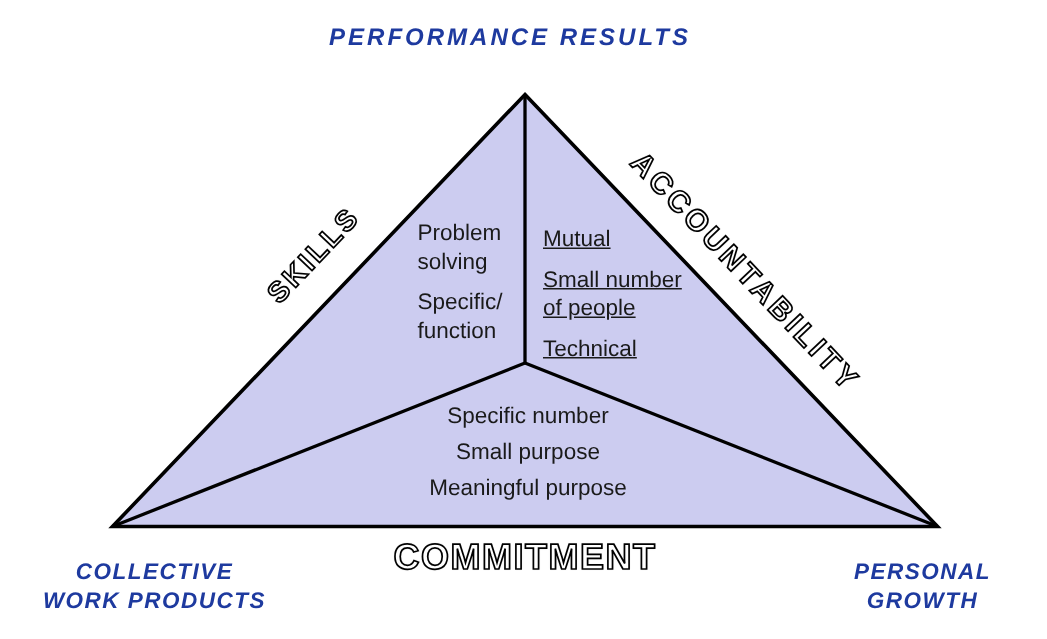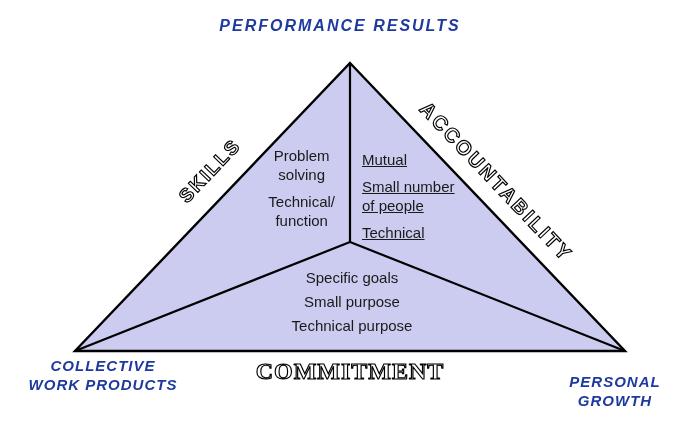--- a/index.html
+++ b/index.html
@@ -51,76 +51,75 @@
   }
   .account-rot {
     font-size: 20px;
     letter-spacing: 2.5px;
     transform: translate(-50%, -50%) rotate(46.5deg);
   }
   .commit-h {
     font-size: 24px;
     letter-spacing: 1px;
     transform: translateX(-50%);
-    font-family: Liberation Serif, serif;
   }
 
   
   .region {
     position: absolute;
     display: flex;
     flex-direction: column;
     color: var(--body-text, #1a1a1a);
     font-size: 15px;
     line-height: 19px;
   }
   .region .item { white-space: pre-line; }
-  .region-skills { right: 363px; top: 146px; gap: 8px; text-align: center; }
+  .region-skills { right: 363px; top: 146px; gap: 8px; text-align: left; }
   .region-account { left: 362px; top: 150px; gap: 8px; text-align: left; text-decoration: underline; }
   .region-commit { left: 352px; top: 268px; gap: 5px; text-align: center; transform: translateX(-50%); }
 </style>
 </head>
 <body>
 
 <div class="stage">
 
   <svg width="698" height="426" viewBox="0 0 698 426">
     <polygon points="350,63 625,351 75,351" stroke-width="2.4" stroke-linejoin="miter" fill="#ccccf0" stroke="#000000"></polygon>
     <line x1="350" y1="63" x2="350" y2="242" stroke-width="2.2" stroke="#000000"></line>
     <line x1="350" y1="242" x2="75" y2="351" stroke-width="2.2" stroke="#000000"></line>
     <line x1="350" y1="242" x2="625" y2="351" stroke-width="2.2" stroke="#000000"></line>
   </svg>
 
   <div class="blue-label title-label" style="left:340px; top:17px;">PERFORMANCE RESULTS</div>
 
-  <div class="blue-label corner-label" style="left:103px; top:356px;">COLLECTIVE
+  <div class="blue-label corner-label" style="left:103px; top:372px;">COLLECTIVE
 WORK PRODUCTS</div>
 
   <div class="blue-label corner-label" style="left:615px; top:372px;">PERSONAL
 GROWTH</div>
 
   <div class="hollow-label skills-rot" style="left:210px; top:171px;">SKILLS</div>
 
   <div class="hollow-label account-rot" style="left:496px; top:182px;">ACCOUNTABILITY</div>
 
   <div class="hollow-label commit-h" style="left:350px; top:358px;">COMMITMENT</div>
 
   <div class="region region-skills">
     <div class="item">Problem
 solving</div>
-    <div class="item">Technical/
+    <div class="item">Specific/
 function</div>
   </div>
 
   <div class="region region-account">
     <div class="item">Mutual</div>
     <div class="item">Small number
 of people</div>
     <div class="item">Technical</div>
   </div>
 
   <div class="region region-commit">
-    <div class="item">Specific goals</div>
+    <div class="item">Specific number</div>
     <div class="item">Small purpose</div>
-    <div class="item">Technical purpose</div>
+    <div class="item">Meaningful purpose</div>
   </div>
 
 </div>
 
 </body></html>

